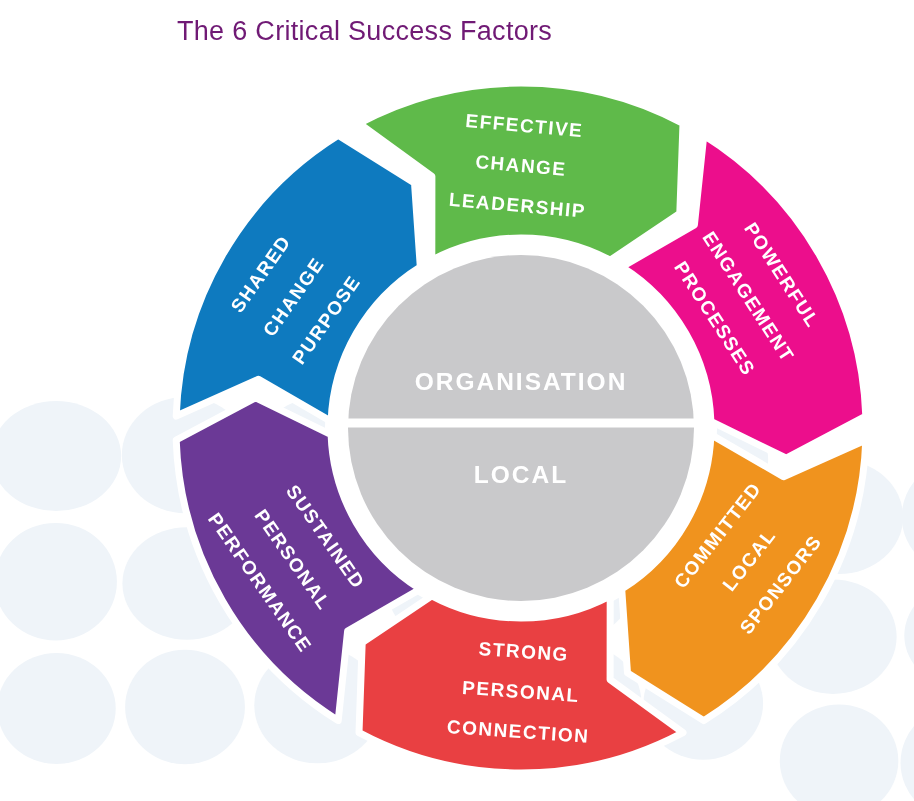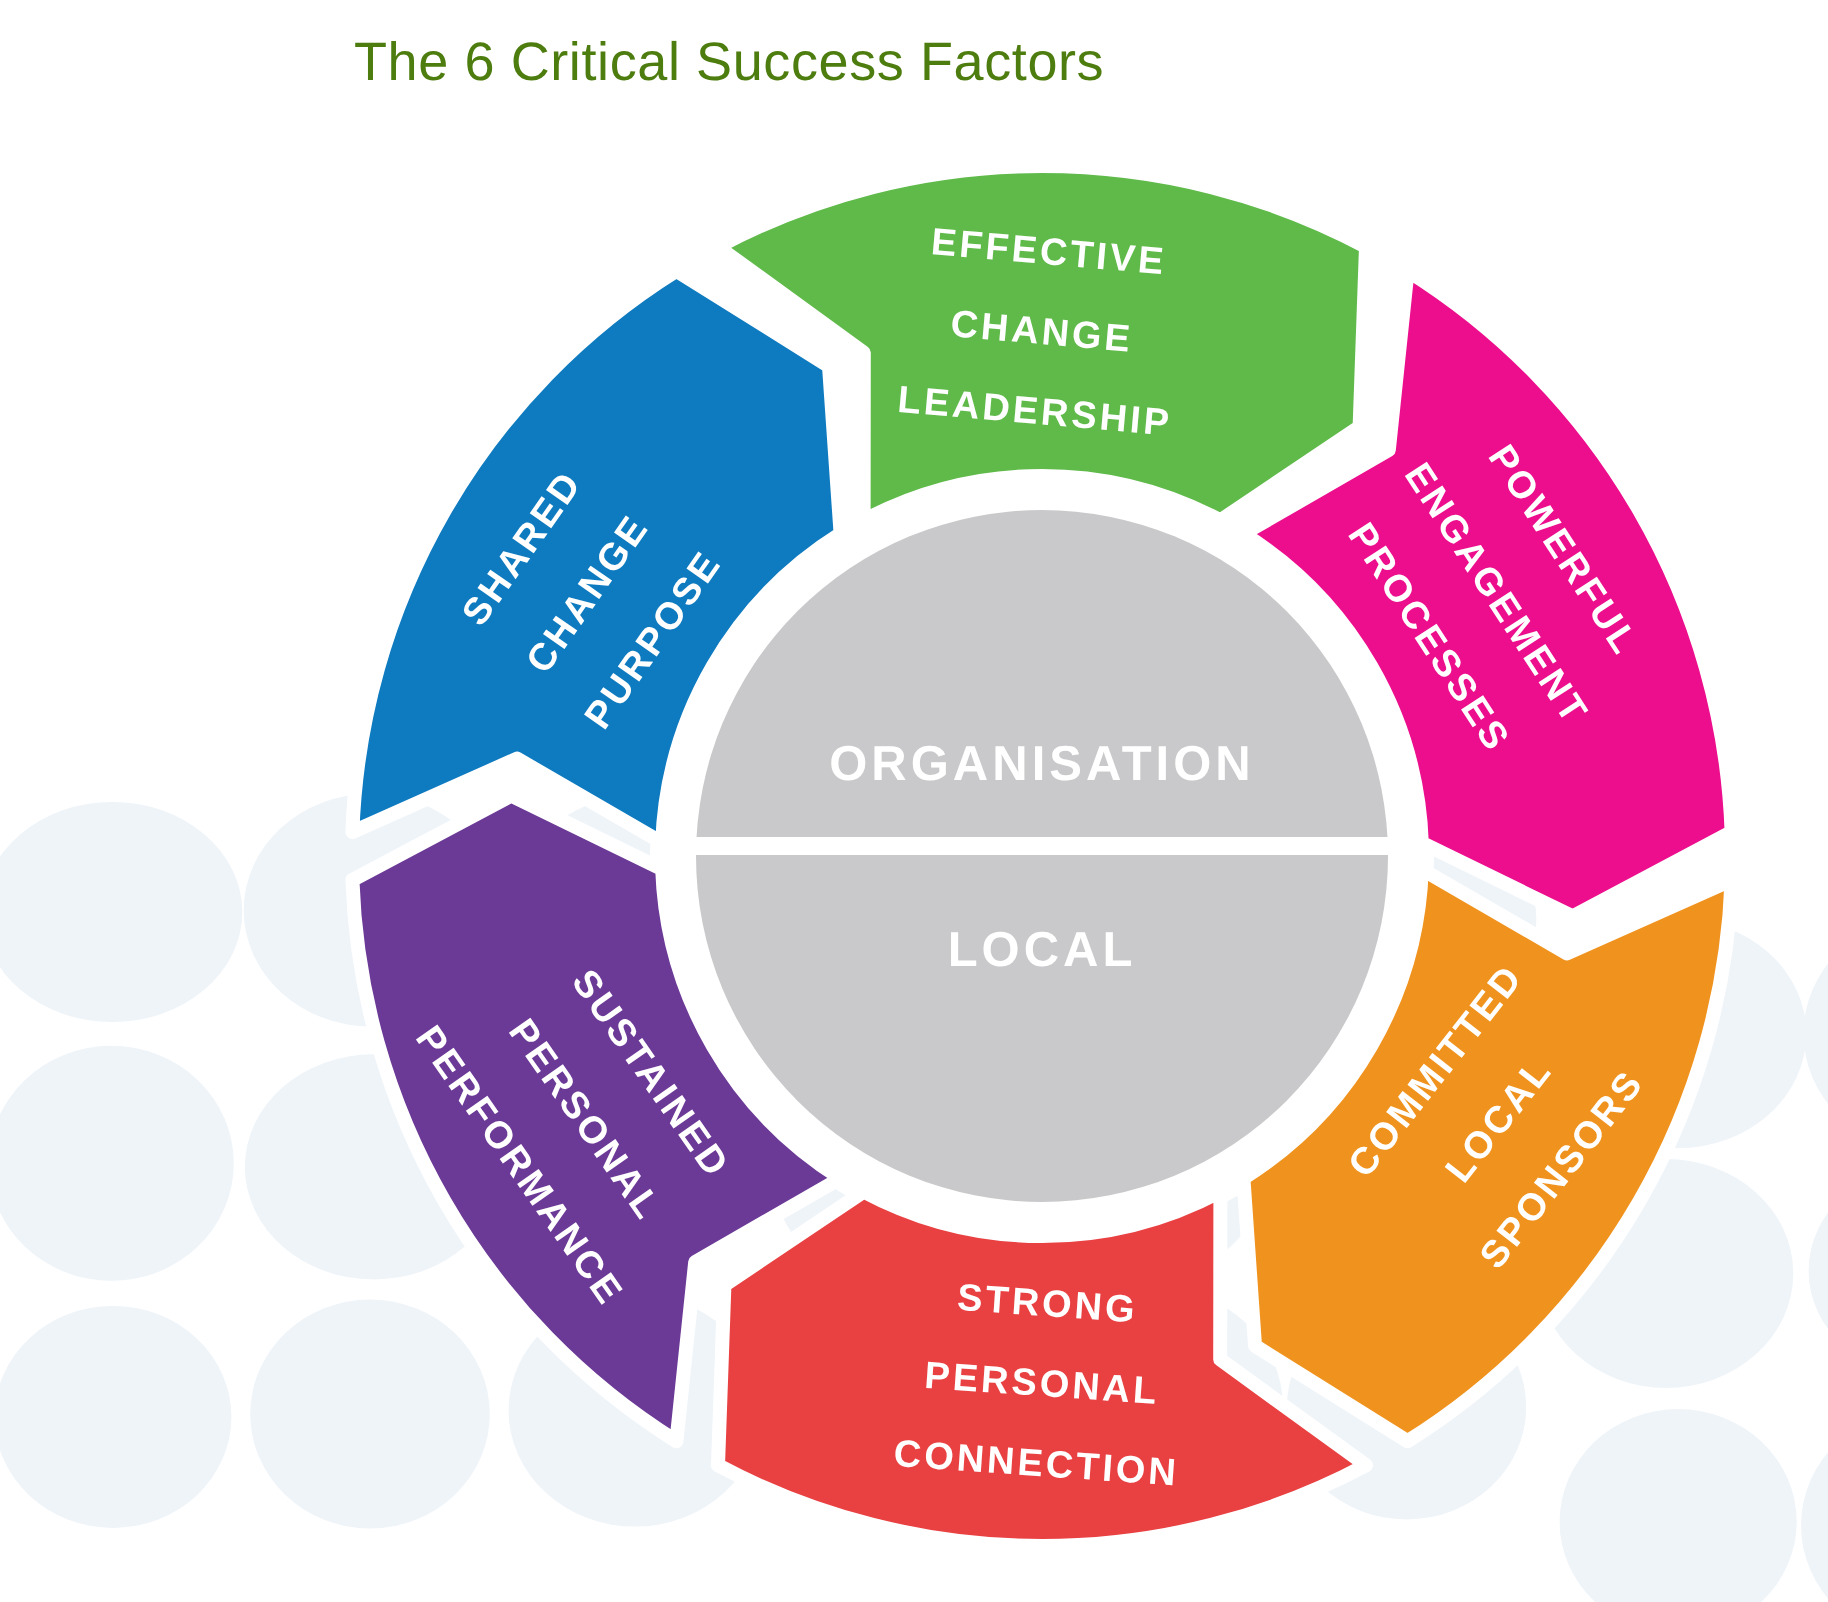--- a/index.html
+++ b/index.html
@@ -78,14 +78,14 @@
         <text class="seg-label" text-anchor="middle" font-size="19" letter-spacing="1.5" transform="translate(293.2,559.5) rotate(55)"><tspan x="0" y="-33">SUSTAINED</tspan><tspan x="0" y="7">PERSONAL</tspan><tspan x="0" y="47">PERFORMANCE</tspan></text>
         <path d="M 176.2 416.0 A 345 345 0 0 1 338.2 135.4 L 414.5 183.1 L 420.3 266.9 A 190 190 0 0 0 331.1 421.4 L 258.5 379.3 Z" fill="#0E7ABF" stroke="#ffffff" stroke-width="7" stroke-linejoin="round"></path>
         <text class="seg-label" text-anchor="middle" font-size="19" letter-spacing="1.5" transform="translate(293.2,296.5) rotate(-55)"><tspan x="0" y="-33">SHARED</tspan><tspan x="0" y="7">CHANGE</tspan><tspan x="0" y="47">PURPOSE</tspan></text>
       </g>
 
     <circle id="hub" cx="521" cy="428" r="173" fill="#C9C9CB"></circle>
     <rect id="hub-divider" x="336" y="418.5" width="370" height="9" fill="#FFFFFF"></rect>
     <text class="hub-label" x="521" y="390" text-anchor="middle" font-size="24.5" letter-spacing="2">ORGANISATION</text>
     <text class="hub-label" x="521" y="483" text-anchor="middle" font-size="24.5" letter-spacing="2">LOCAL</text>
   </svg>
-  <div class="page-title" style="color: #4d7c0f;">The 6 Critical Success Factors</div>
+  <div class="page-title" style="color: #701a75;">The 6 Critical Success Factors</div>
 </div>
 
 </body></html>

